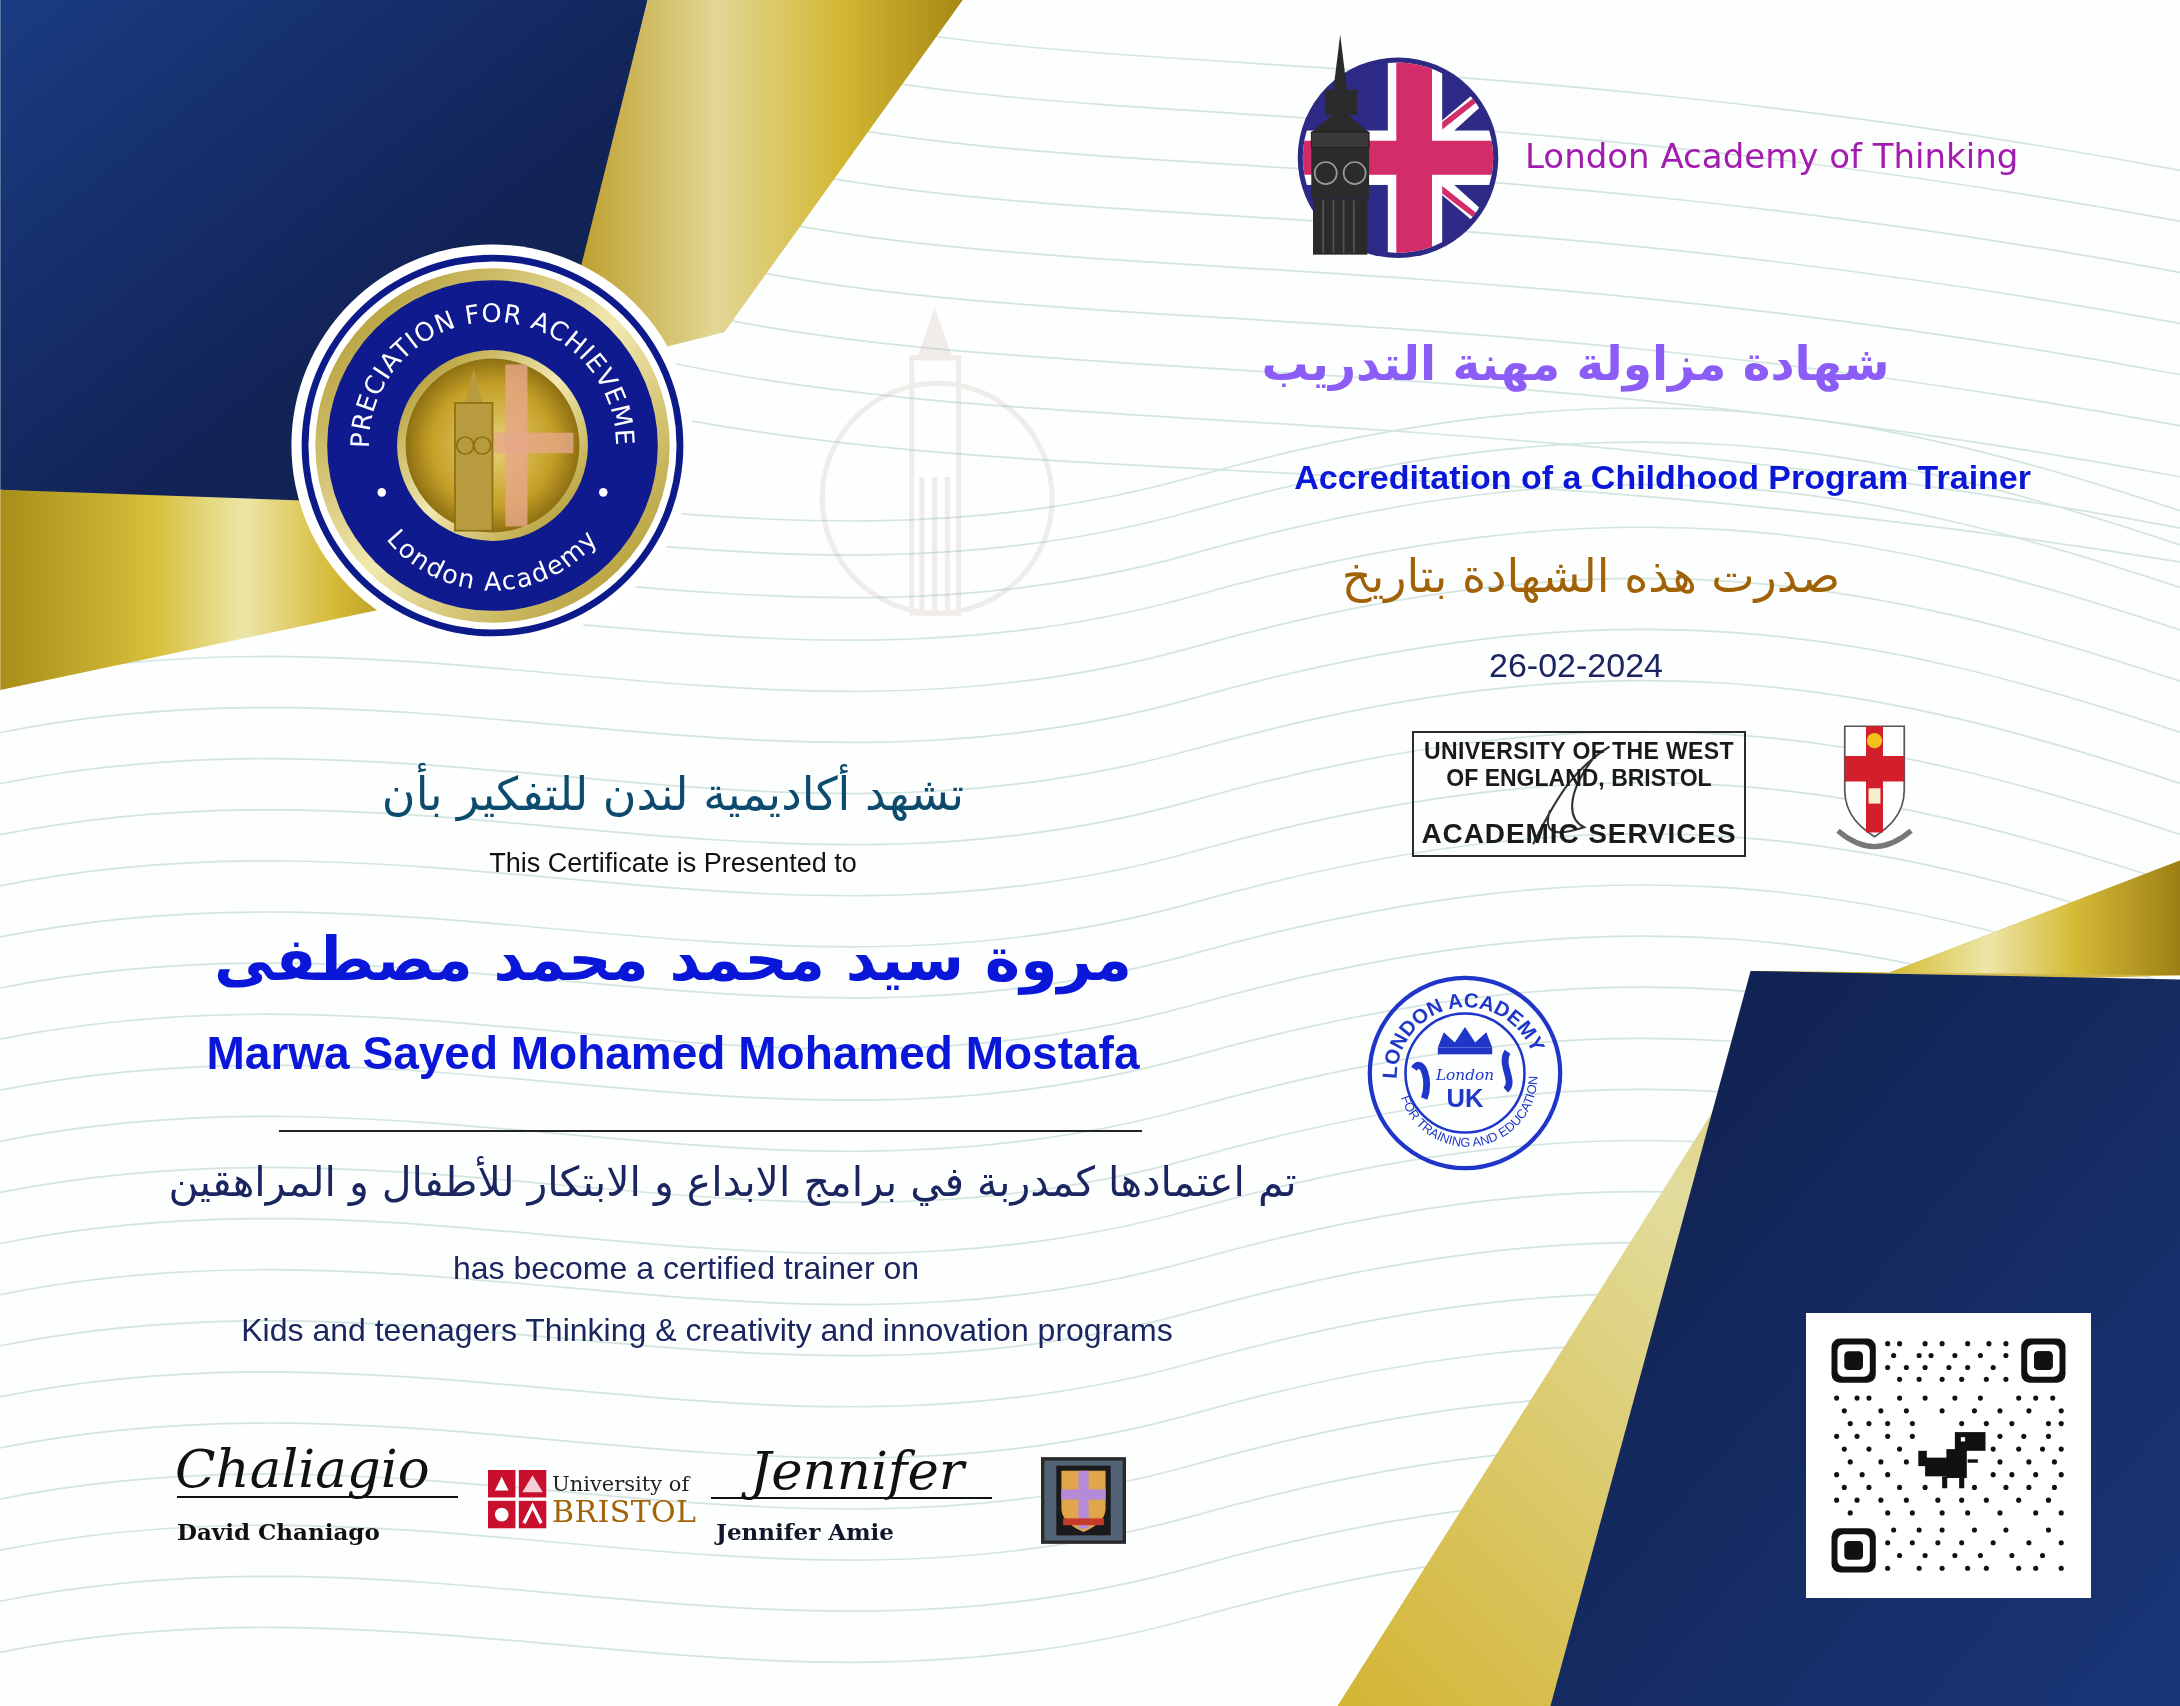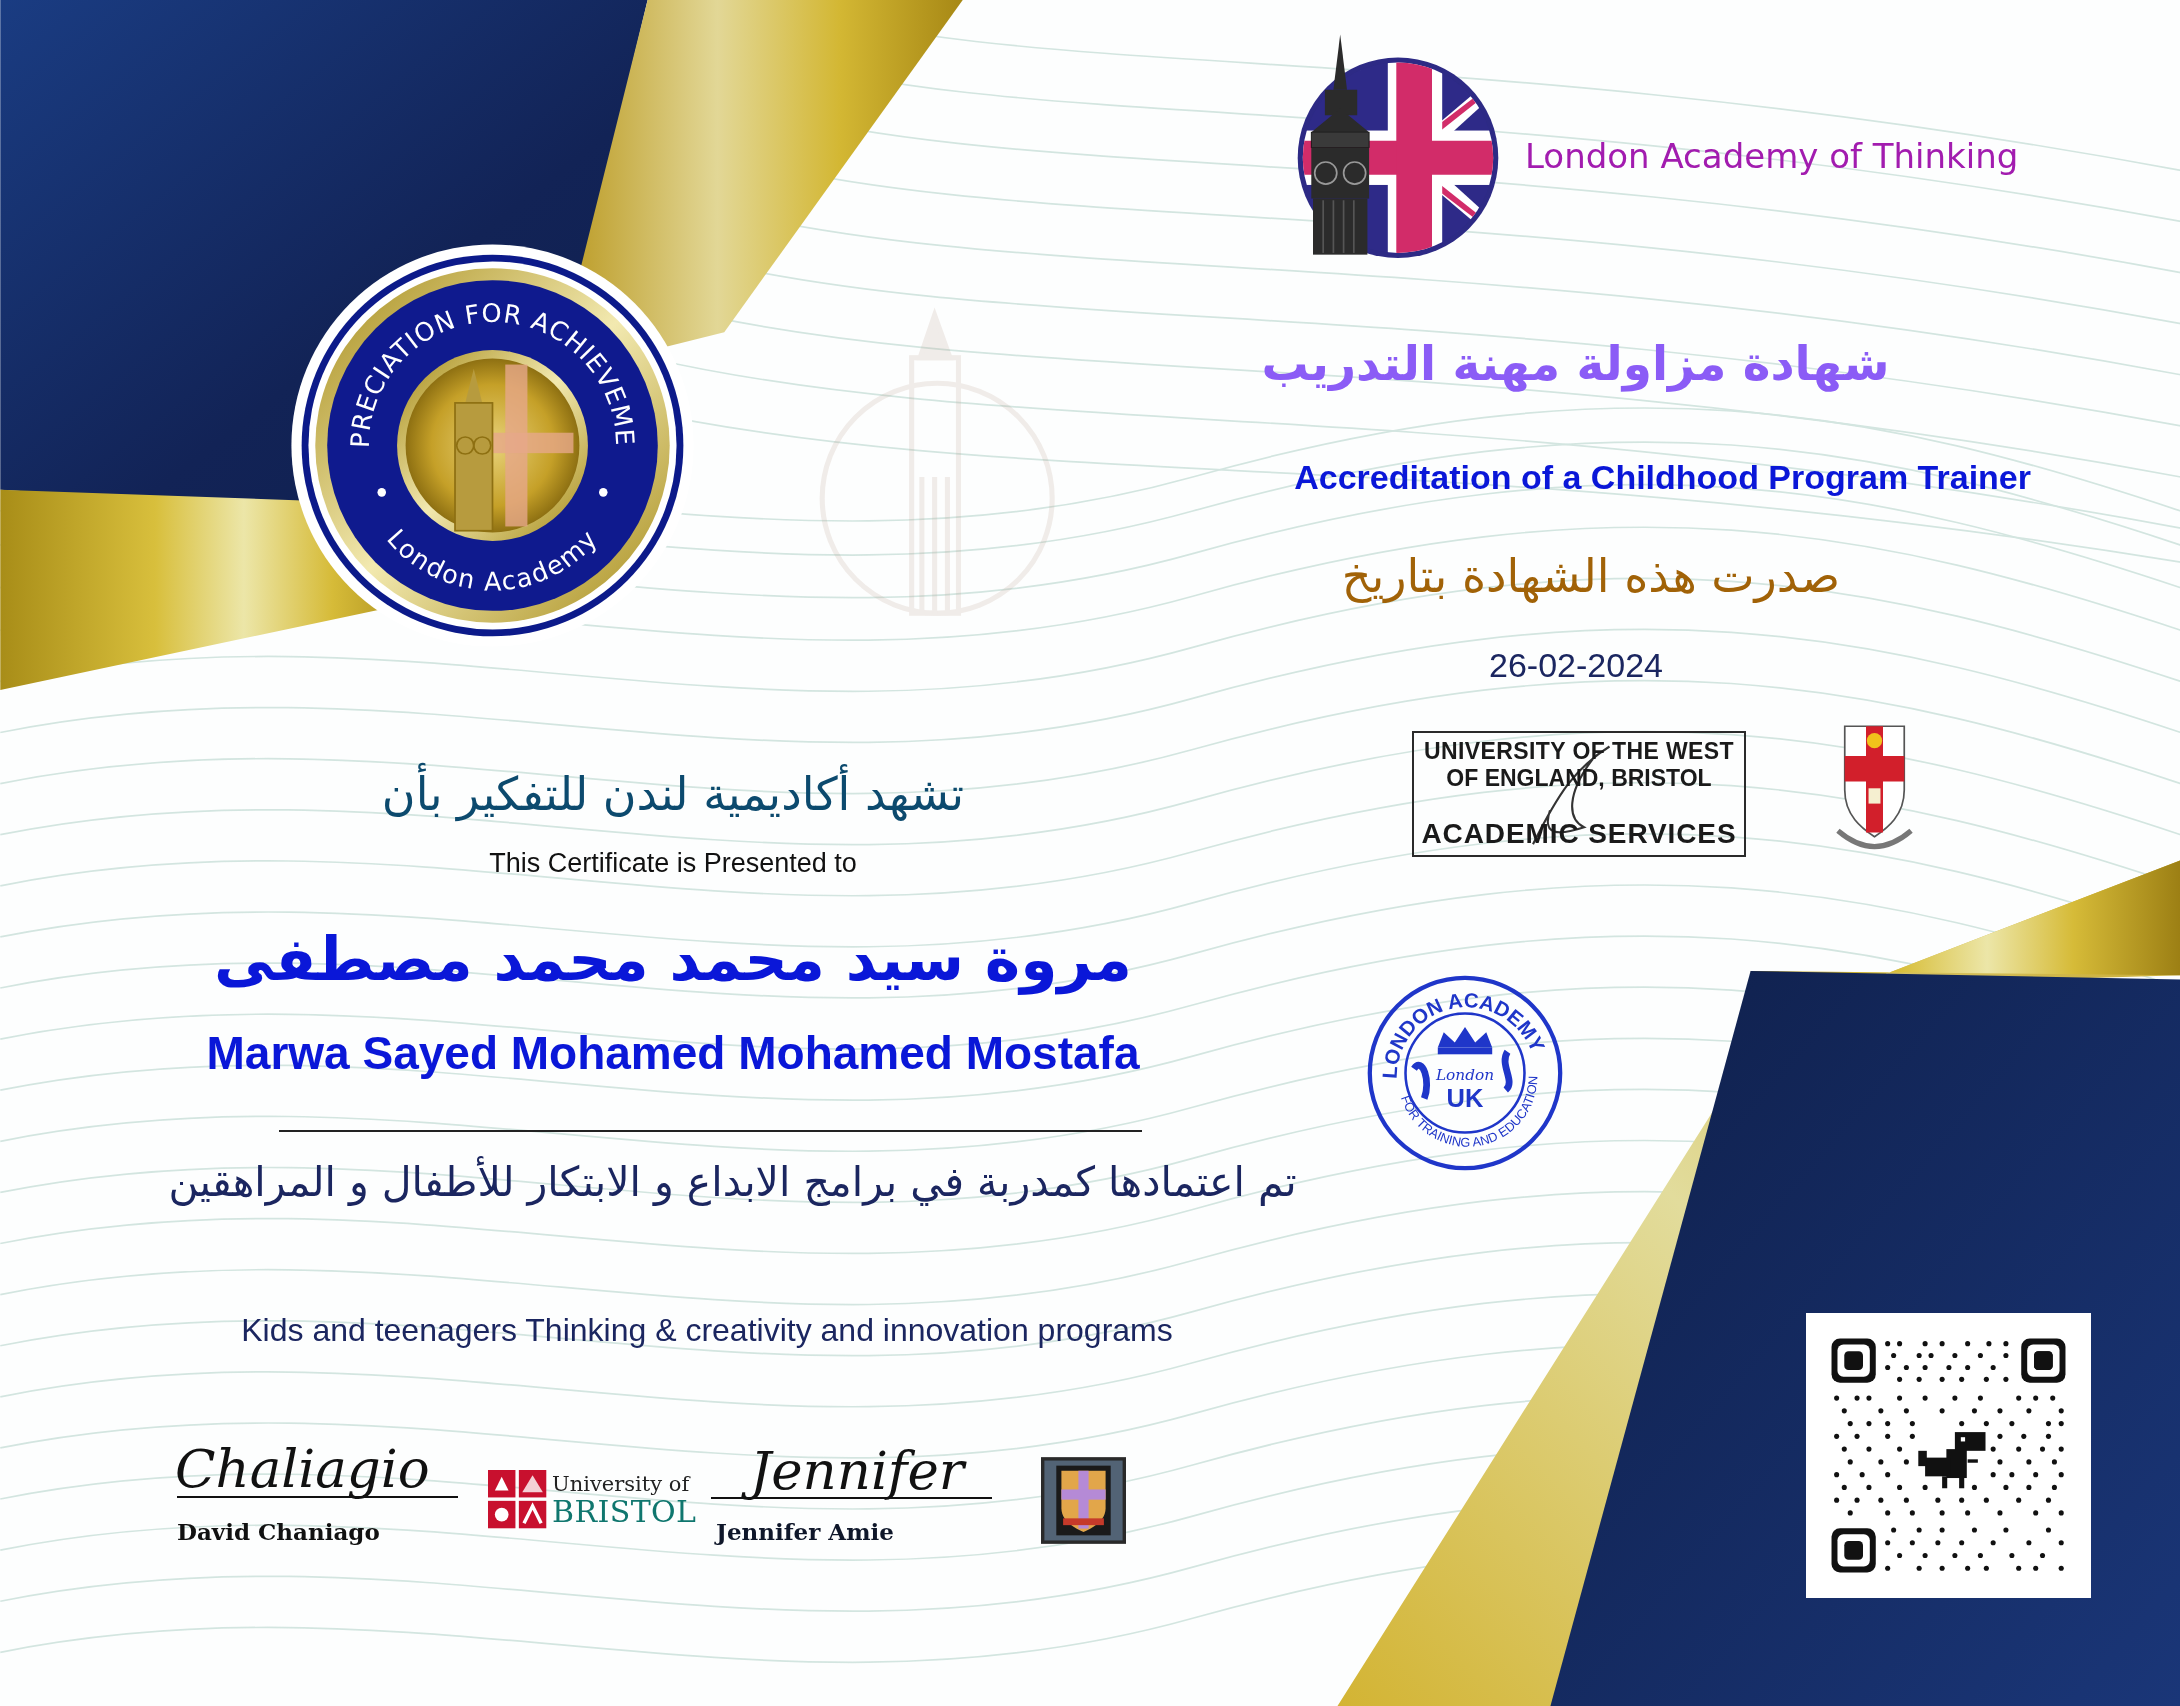--- a/index.html
+++ b/index.html
@@ -38,21 +38,21 @@
   .sig-script { font-family:"DejaVu Serif", serif; font-style:italic; font-size:53px; color:#111; }
   .sig1-script { left:175px; top:1438px; }
   .sig1-line { left:177px; top:1496px; width:281px; height:1.7px; background:#111; }
   .sig1-name { left:177px; top:1518px; font-size:23px; font-weight:bold; font-family:"DejaVu Serif", serif; color:#111; }
   .sig2-script { left:750px; top:1440px; }
   .sig2-line { left:711px; top:1497px; width:281px; height:1.7px; background:#111; }
   .sig2-name { left:716px; top:1518px; font-size:23px; font-weight:bold; font-family:"DejaVu Serif", serif; color:#0f172a; }
 
   .bristol-logo { left:488px; top:1470px; width:187px; height:60px; }
   .bristol-text1 { left:552px; top:1472px; font-family:"DejaVu Serif", serif; font-size:21px; color:#222; }
-  .bristol-text2 { left:552px; top:1494px; font-family:"DejaVu Serif", serif; font-size:30px; color:#0f766e; letter-spacing:0.4px; }
+  .bristol-text2 { left:552px; top:1494px; font-family:"DejaVu Serif", serif; font-size:30px; color:#a16207; letter-spacing:0.4px; }
 
   .hologram { left:1041px; top:1457px; width:85px; height:87px; }
 
   .qr { left:1806px; top:1313px; width:285px; height:285px; background:#fff; }
 
   
   .crest { left:1836px; top:722px; width:77px; height:136px; }
 </style>
 </head>
 <body>
@@ -273,20 +273,21 @@
     </svg>
   </div>
 
   <div class="abs cert-ar ar">تشهد أكاديمية لندن للتفكير بأن</div>
   <div class="abs cert-en">This Certificate is Presented  to</div>
   <div class="abs name-ar ar">مروة سيد محمد محمد مصطفى</div>
   <div class="abs name-en">Marwa Sayed Mohamed Mohamed Mostafa</div>
   <div class="abs name-line"></div>
 
   <div class="abs desc-ar ar">تم اعتمادها كمدربة في برامج الابداع و الابتكار للأطفال و المراهقين</div>
+  <div class="abs desc-en1">has become a certified trainer on</div>
   <div class="abs desc-en2">Kids and teenagers Thinking  &amp; creativity and innovation programs</div>
 
   <div class="abs sig-script sig1-script">Chaliagio</div>
   <div class="abs sig1-line"></div>
   <div class="abs sig1-name">David Chaniago</div>
 
   <div class="abs bristol-logo">
     <svg width="60" height="60" viewBox="0 0 70 70">
       <rect x="0" y="0" width="32" height="32" fill="#c8102e"></rect>
       <rect x="36" y="0" width="32" height="32" fill="#c8102e"></rect>

